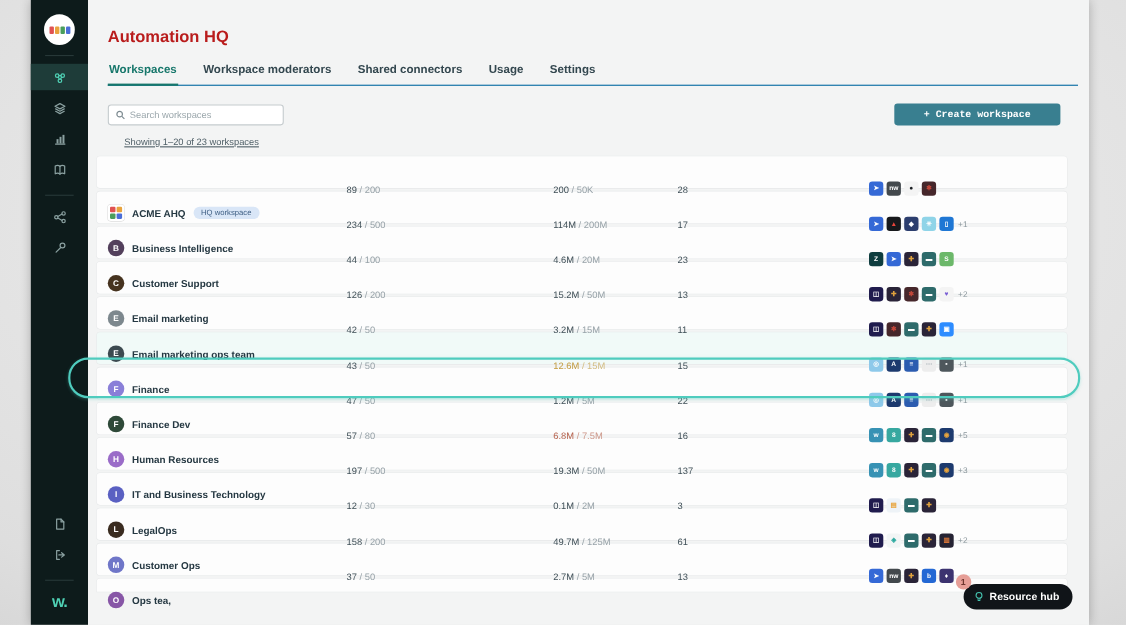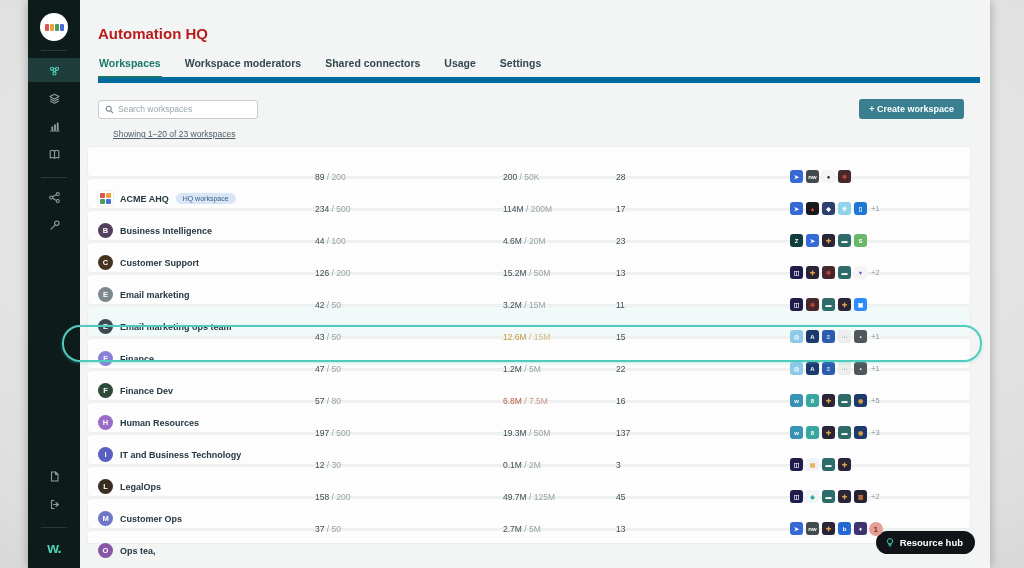--- a/index.html
+++ b/index.html
@@ -22,33 +22,33 @@
   .s-item.active { background:#1e3c39; }
   .s-item svg { stroke:#8aa0a0; fill:none; stroke-width:1.1; stroke-linecap:round; stroke-linejoin:round; }
   .s-item.active svg { stroke:#4fd0b4; }
   .s-item svg .fill { fill:#8aa0a0; stroke:none; }
   .s-bottom { margin-top:auto; display:flex; flex-direction:column; align-items:center; padding-bottom:10px; }
   .w-logo { color:#4fd0b4; font-weight:800; font-size:15px; letter-spacing:-1px; padding:6px 0 2px; }
 
   
   .content { flex:1; position:relative; background:#f3f4f4; overflow:hidden; }
   .page-title { padding:25px 0 0 18px; font-size:15px; font-weight:bold; color:#b91c1c; }
-  .tab-bar { display:flex; gap:22px; margin:15px 10px 0 18px; border-bottom:6px solid #0369a1; }
+  .tab-bar { display:flex; gap:22px; margin:15px 10px 0 18px; border-bottom:1px solid #0369a1; }
   .tab { font-size:10.5px; font-weight:bold; color:#33474f; padding:0 1px 7px; cursor:pointer; }
   .tab.active { color:#17776b; border-bottom:2.5px solid #17776b; margin-bottom:-1px; }
 
   .controls { display:flex; justify-content:space-between; align-items:center; margin:16px 26px 0 18px; }
   .search-box { width:160px; height:19px; background:#fff; border:1px solid #c5cbce; border-radius:3px;
     display:flex; align-items:center; padding:0 6px; gap:4px; }
   .search-box svg { stroke:#7c8a90; fill:none; stroke-width:1.2; flex-shrink:0; }
   .search-box input { border:none; outline:none; width:100%; font-size:8.5px; color:#3e4e56;
     font-family:"Liberation Sans",sans-serif; background:transparent; }
   .search-box input::placeholder { color:#9aa6ab; }
   .create-btn { background:#397f90; color:#fff; border:none; border-radius:3px; font-weight:bold;
-    font-size:9px; padding:5px 10px; cursor:pointer; font-family:Liberation Sans, sans-serif; }
+    font-size:9px; padding:5px 27px; cursor:pointer; font-family:Liberation Mono, monospace; }
 
   .showing { margin:10px 0 0 33px; font-size:8.5px; color:#4e5e66;text-decoration:underline; }
 
   
   .table { margin:8px 20px 0 8px; }
   .thead, .trow { display:grid; grid-template-columns:227px 188px 113px 174px 1fr; align-items:center; }
   .thead { background:#e2e5e7; height:22px; border-radius:4px; font-size:8.5px; font-weight:bold; color:#3c4c54; }
   .hcell.c0 { padding-left:10px; }
   .sort { margin-left:3px; }
   .trow { background:#fdfdfd; height:29px; margin-top:3px; border-radius:3px;
@@ -370,21 +370,21 @@
             </div>
   </div>
           <div class="trow">
     <div class="cell name">
       <span class="avatar" style="background: rgb(111, 118, 200);">M</span>
       <span class="wname">Customer Ops</span>
 
     </div>
     <div class="cell num"><span class="used">158</span><span class="total"> / 200</span></div>
     <div class="cell num tasks"><span class="used">49.7M</span><span class="total"> / 125M</span></div>
-    <div class="cell num collab">45</div>
+    <div class="cell num collab">61</div>
     <div class="cell apps">
               <span class="app" style="background: rgb(32, 28, 78); color: rgb(255, 255, 255);">◫</span>
               <span class="app" style="background: rgb(242, 245, 245); color: rgb(42, 168, 158);">◈</span>
               <span class="app" style="background: rgb(46, 107, 107); color: rgb(255, 255, 255);">▬</span>
               <span class="app" style="background: rgb(42, 36, 56); color: rgb(224, 162, 61);">✚</span>
               <span class="app" style="background: rgb(37, 35, 51); color: rgb(224, 122, 58);">▥</span>
               <span class="extra">+2</span>
             </div>
   </div>
           <div class="trow">

